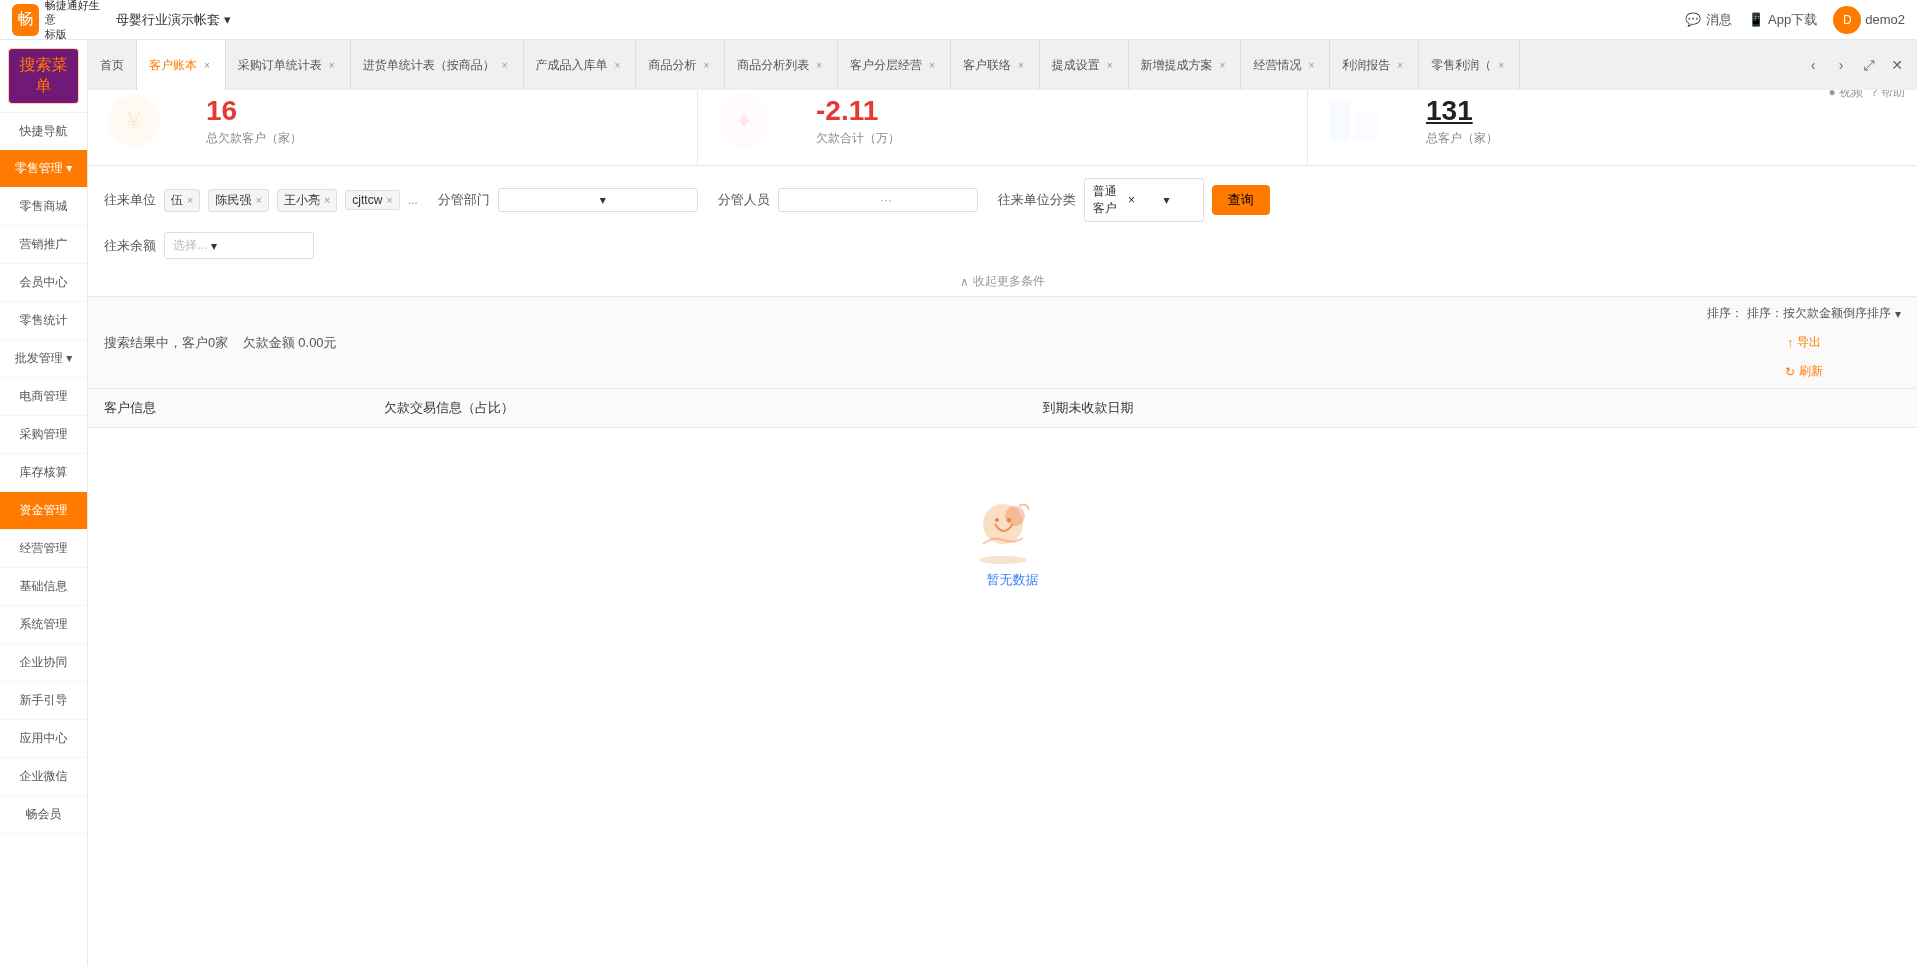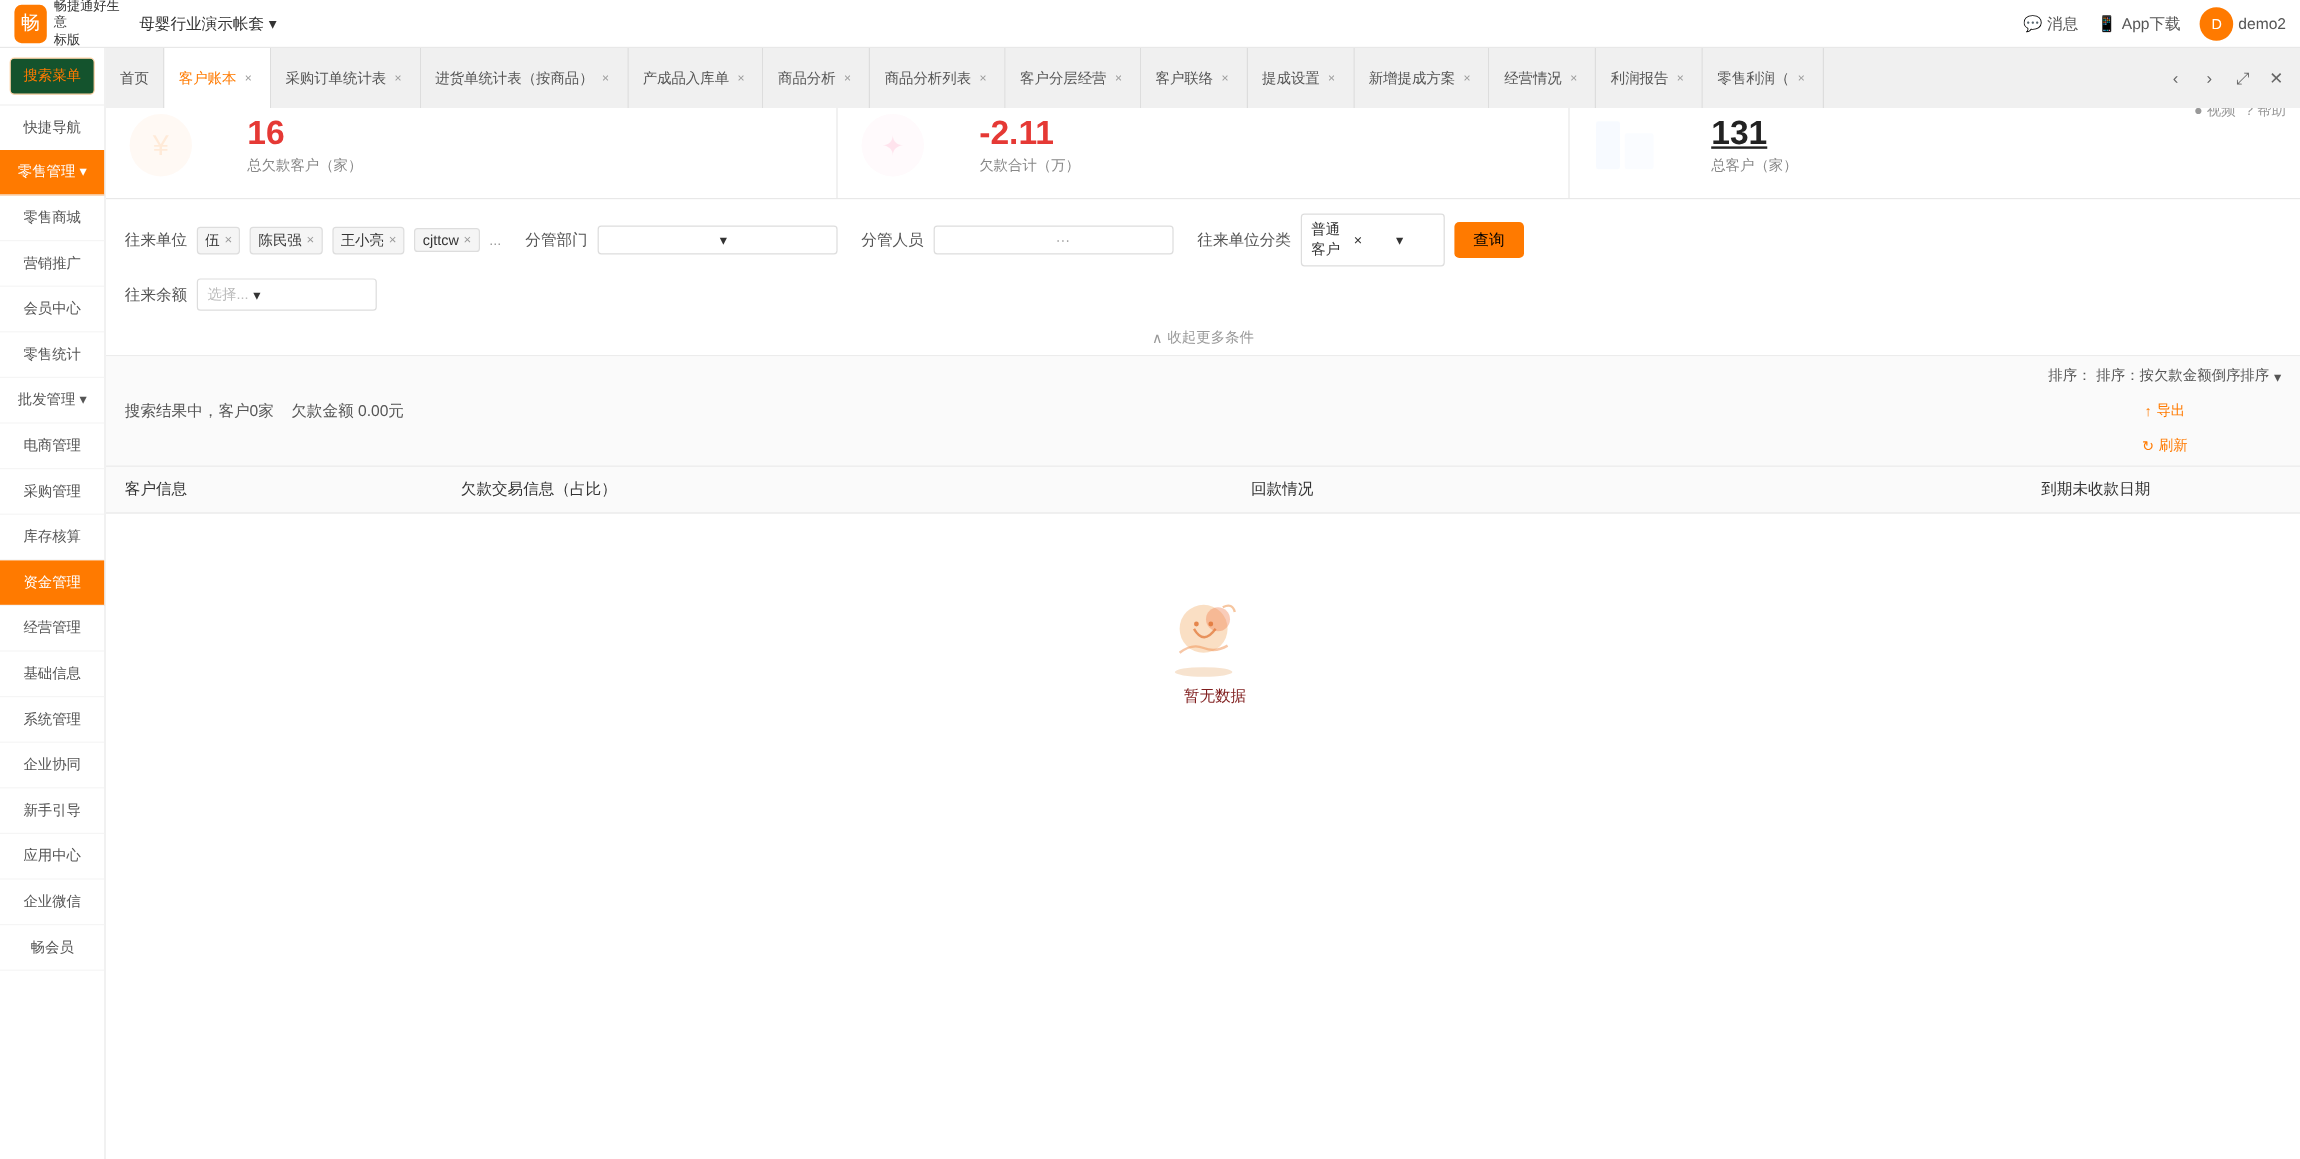--- a/index.html
+++ b/index.html
@@ -147,25 +147,25 @@
       z-index: 98;
       overflow-y: auto;
     }
     .sidebar-search {
       padding: 8px;
       border-bottom: 1px solid #f0f0f0;
     }
     .sidebar-search-btn {
       width: 100%;
       padding: 6px;
-      background: #14532d;
+      background: #701a75;
       border: 1px solid #ffd4a8;
       border-radius: 4px;
       color: #ff7a00;
-      font-size: 12px;
+      font-size: 16px;
       cursor: pointer;
       text-align: center;
     }
     .sidebar-nav-item {
       padding: 10px 8px;
       text-align: center;
       font-size: 12px;
       color: #555;
       cursor: pointer;
       border-bottom: 1px solid #f5f5f5;
@@ -379,21 +379,21 @@
     .empty-state {
       display: flex;
       flex-direction: column;
       align-items: center;
       justify-content: center;
       padding: 60px 0 40px;
       color: #bbb;
     }
     .empty-text {
       font-size: 13px;
-      color: #7f1d1d;
+      color: #3b82f6;
       margin-left: 20px;
     }
   </style>
 </head>
 <body>
 
 <div class="top-bar">
   <div class="top-bar-left">
     <div class="logo-area">
       <div class="logo-icon">畅</div>
@@ -634,21 +634,20 @@
       <div class="result-action-btn">
         <span>↻</span>
         <span>刷新</span>
       </div>
     </div>
   </div>
 
   <div class="table-header">
     <div>客户信息</div>
     <div>欠款交易信息（占比）</div>
-    <div>回款情况</div>
     <div>到期未收款日期</div>
   </div>
 
   <div class="empty-state">
     <div>
       <svg width="80" height="80" viewBox="0 0 80 80" fill="none">
         <ellipse cx="40" cy="72" rx="24" ry="4" fill="#f0c8a0" opacity="0.5"></ellipse>
         <circle cx="40" cy="36" r="20" fill="#f5c08a" opacity="0.5"></circle>
         <circle cx="52" cy="28" r="10" fill="#f08050" opacity="0.4"></circle>
         <path d="M32 36 Q40 50 50 36" stroke="#e07030" stroke-width="2" fill="none" opacity="0.7"></path>

